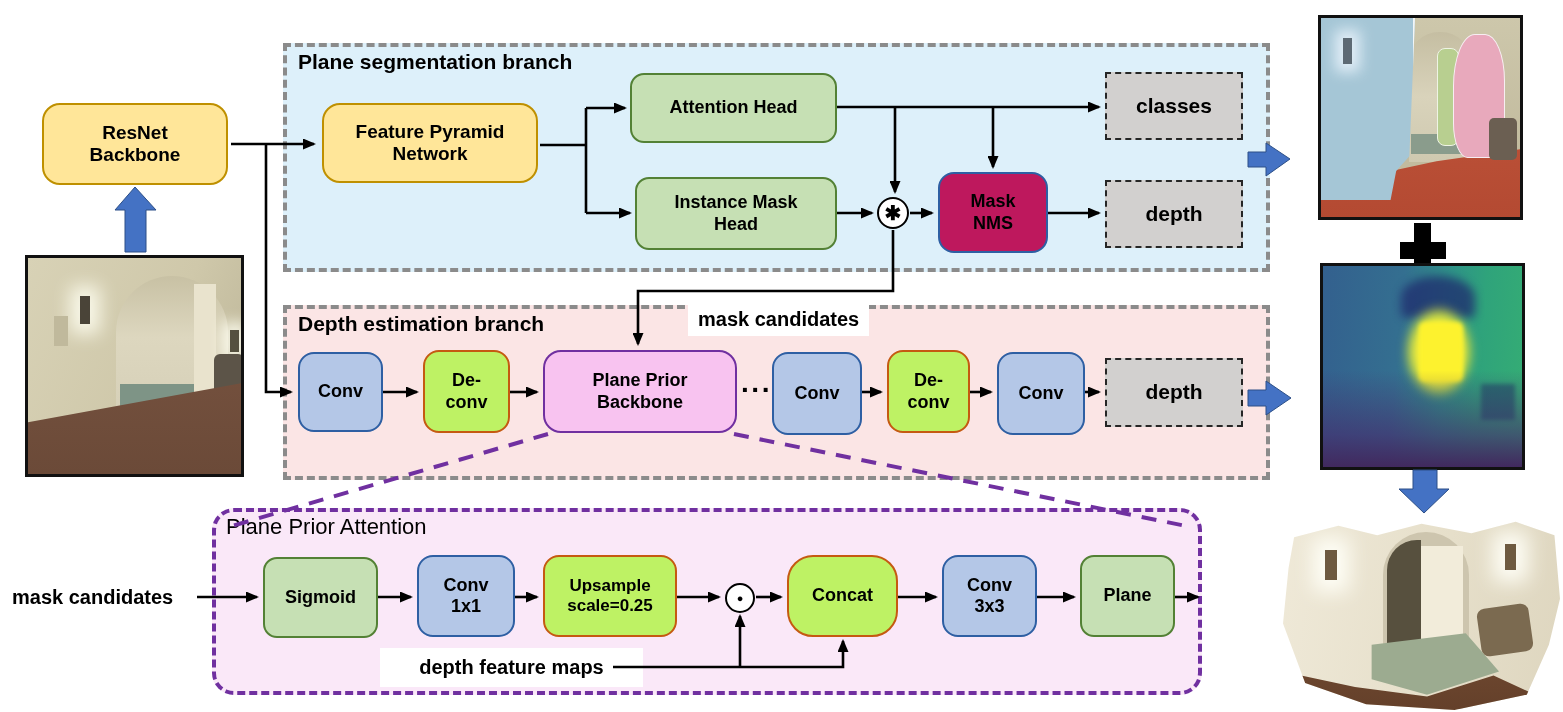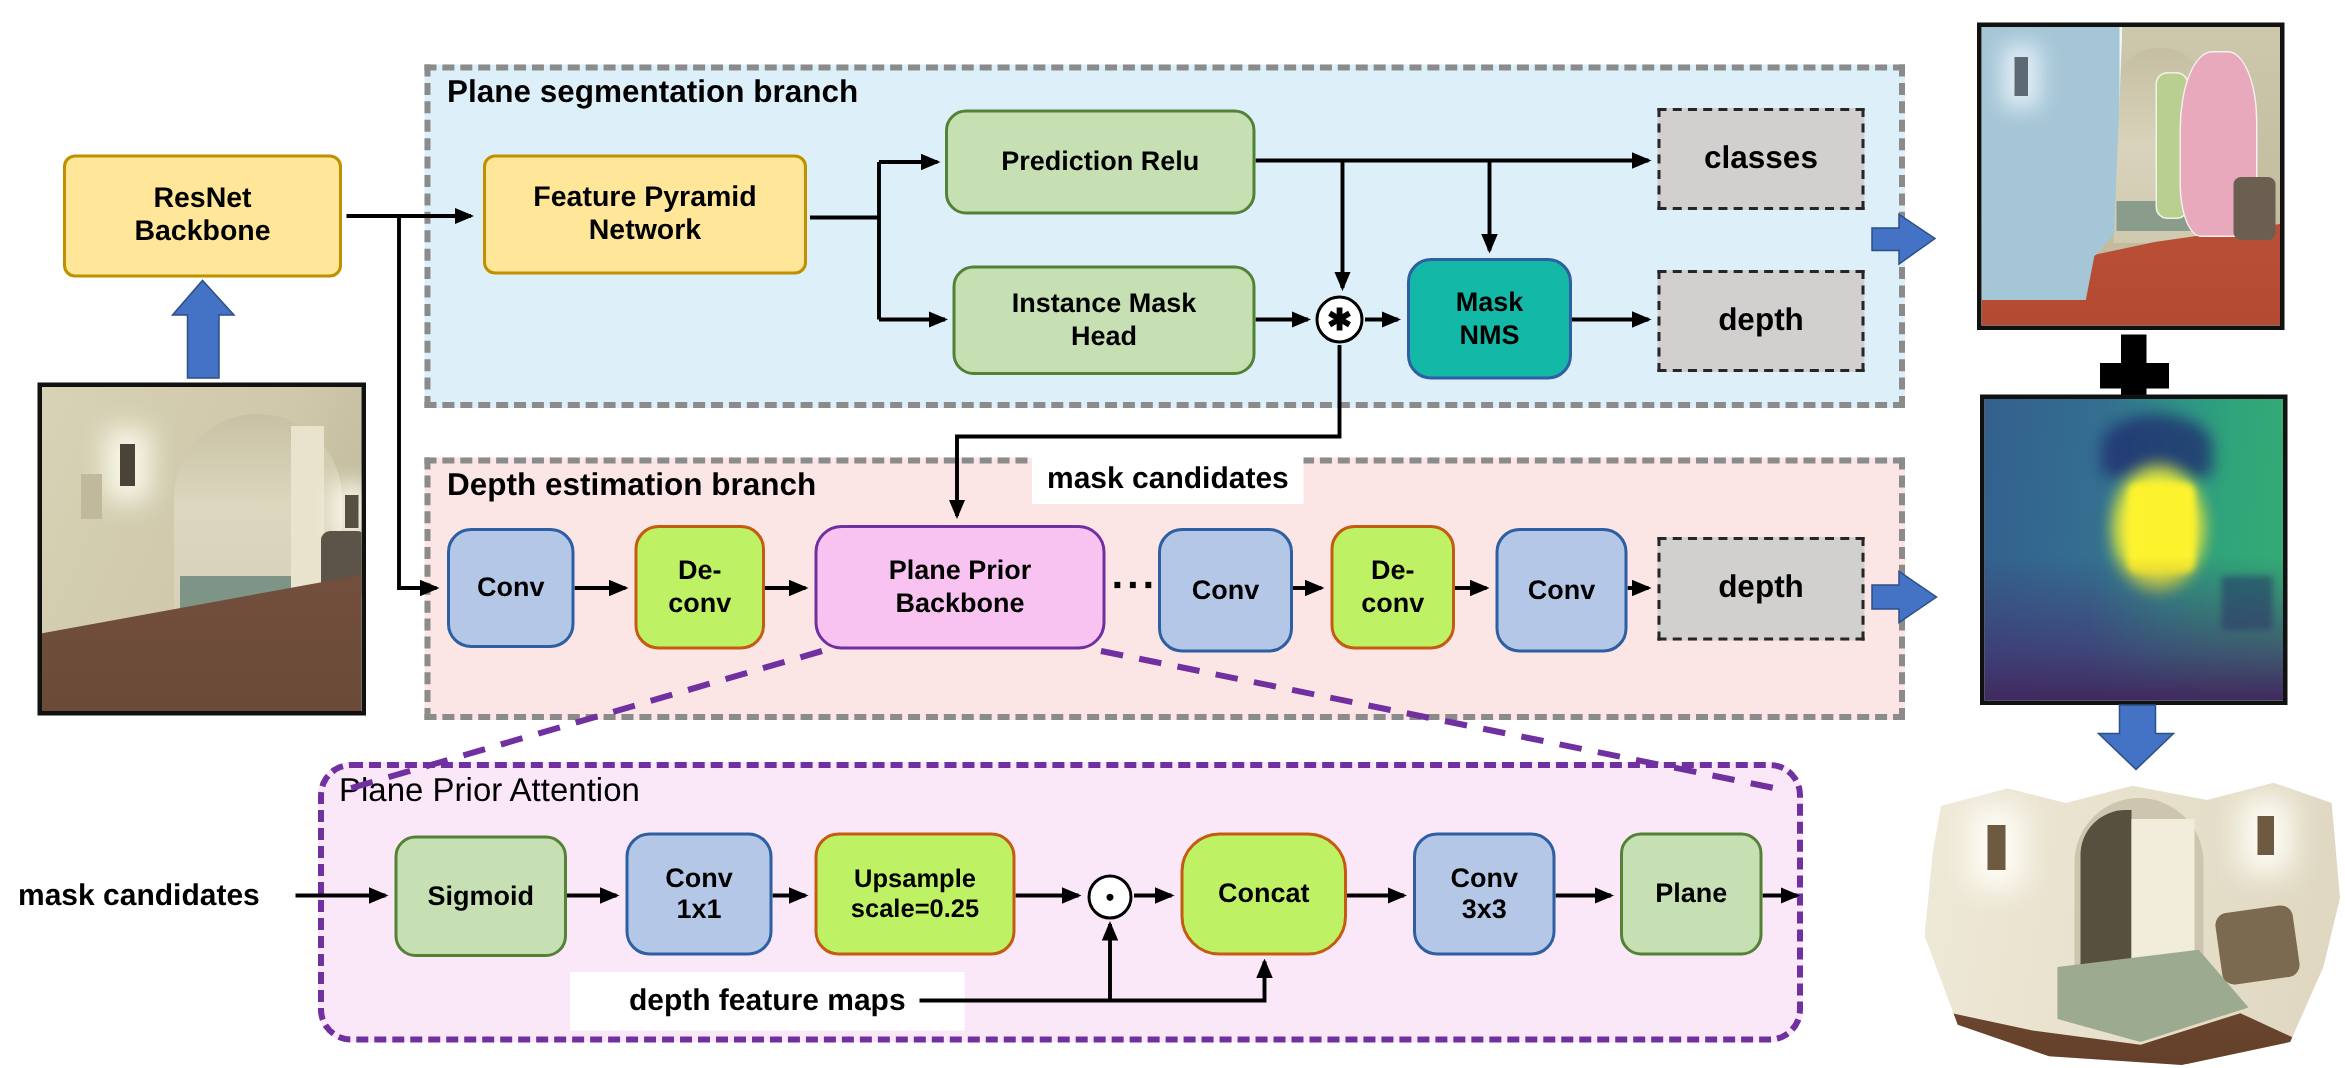--- a/index.html
+++ b/index.html
@@ -15,26 +15,26 @@
   .panel.ppa{left:212px;top:508px;width:990px;height:187px;background:#fae8f8;
              border:4px dashed #7030a0;border-radius:22px;}
   .panel-title{position:absolute;font-weight:bold;font-size:21px;white-space:nowrap;}
   .panel-title.light{font-weight:normal;font-size:22px;}
   
   .node{
     position:absolute;box-sizing:border-box;display:flex;align-items:center;justify-content:center;
     text-align:center;font-weight:bold;font-size:18px;line-height:1.18;white-space:pre-line;
     border-radius:16px;border:2.5px solid #000;
   }
-  .node.yellow {background:#ffe699;border-color:#bf9000;border-radius:8px;font-size:19px;}
+  .node.yellow {background:#ffe699;border-color:#bf9000;border-radius:18px;font-size:19px;}
   .node.green  {background:#c6e0b4;border-color:#538135;border-radius:14px;}
   .node.blue   {background:#b4c7e7;border-color:#2e5fa3;}
   .node.orange {background:#bef264;border-color:#c55a11;}
   .node.magenta{background:#f8c3f0;border-color:#7030a0;border-radius:18px;}
-  .node.nms    {background:#14b8a6;border-color:#2e5fa3;}
+  .node.nms    {background:#be185d;border-color:#2e5fa3;}
   .node.gray   {background:#d2d0cf;border:2.5px dashed #262626;border-radius:0;font-size:21px;}
   
   .opcircle{
     position:absolute;box-sizing:border-box;background:#ffffff;border:2.5px solid #000;
     border-radius:50%;display:flex;align-items:center;justify-content:center;font-weight:bold;
   }
   
   .wlabel{position:absolute;background:#ffffff;display:flex;align-items:center;justify-content:center;
           font-weight:bold;font-size:20px;white-space:nowrap;padding:0 10px;}
   .flabel{position:absolute;font-weight:bold;font-size:19px;white-space:nowrap;}
@@ -155,21 +155,21 @@
       <polygon points="1248,152 1266,152 1266,143 1290,159 1266,176 1266,167 1248,167"></polygon>
       <polygon points="1248,390 1266,390 1266,381 1291,398 1266,415 1266,406 1248,406"></polygon>
       <polygon points="1413,470 1437,470 1437,489 1449,489 1424,513 1399,489 1413,489"></polygon>
     </g>
   </svg>
 
   <div class="node yellow" style="left:42px;top:103px;width:186px;height:82px;">ResNet
 Backbone</div>
   <div class="node yellow" style="left:322px;top:103px;width:216px;height:80px;">Feature Pyramid
 Network</div>
-  <div class="node green" style="left:630px;top:73px;width:207px;height:70px;">Prediction Relu</div>
+  <div class="node green" style="left:630px;top:73px;width:207px;height:70px;">Attention Head</div>
   <div class="node green" style="left:635px;top:177px;width:202px;height:73px;">Instance Mask
 Head</div>
   <div class="node nms" style="left:938px;top:172px;width:110px;height:81px;">Mask
 NMS</div>
   <div class="node gray" style="left:1105px;top:72px;width:138px;height:68px;">classes</div>
   <div class="node gray" style="left:1105px;top:180px;width:138px;height:68px;">depth</div>
 
   <div class="node blue" style="left:298px;top:352px;width:85px;height:80px;">Conv</div>
   <div class="node orange" style="left:423px;top:350px;width:87px;height:83px;">De-
 conv</div>

